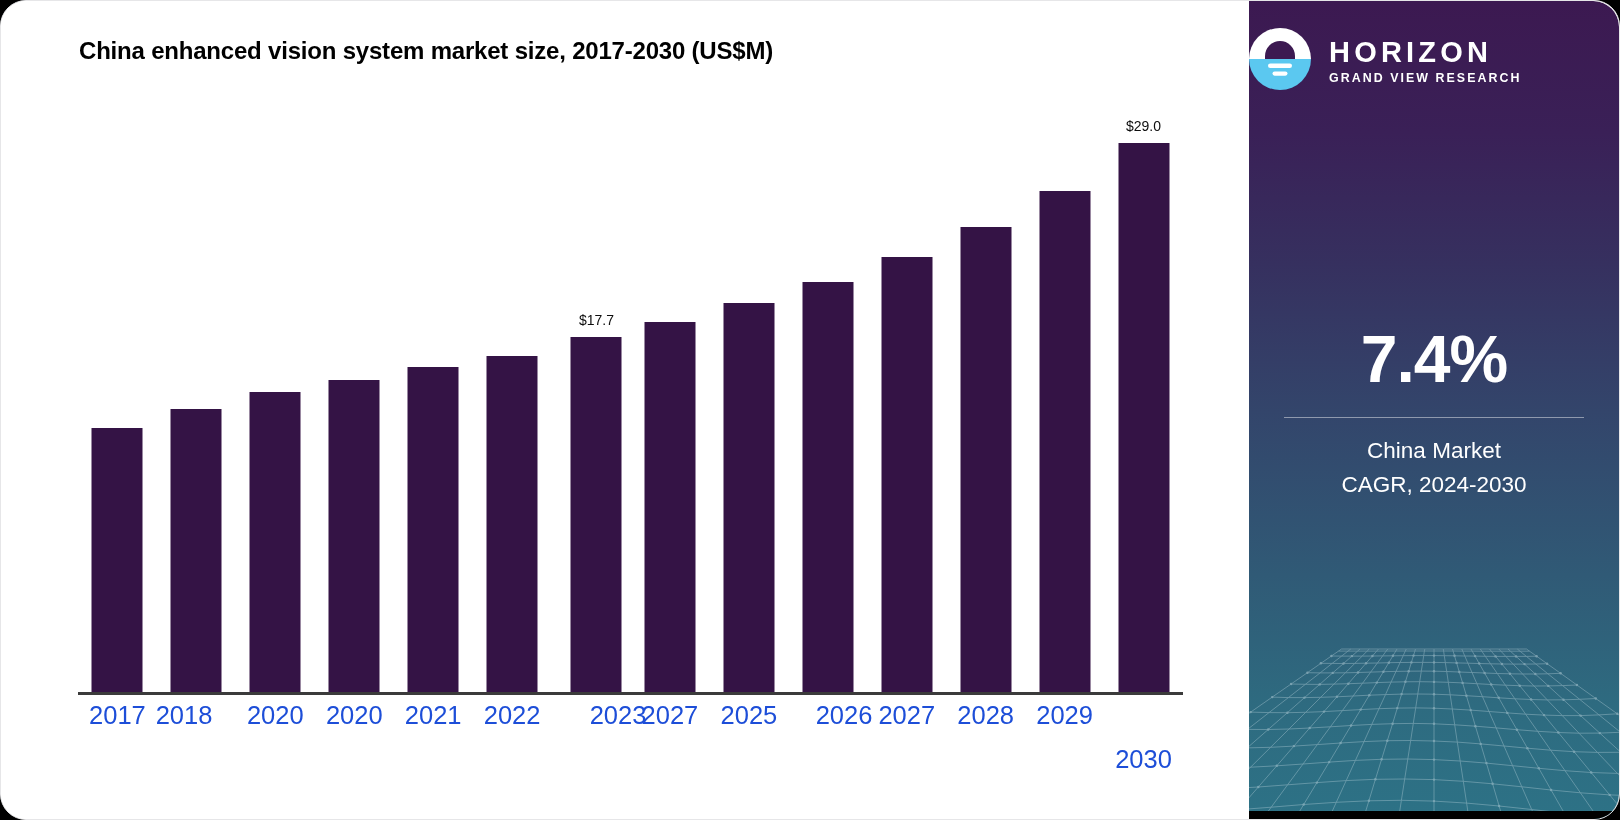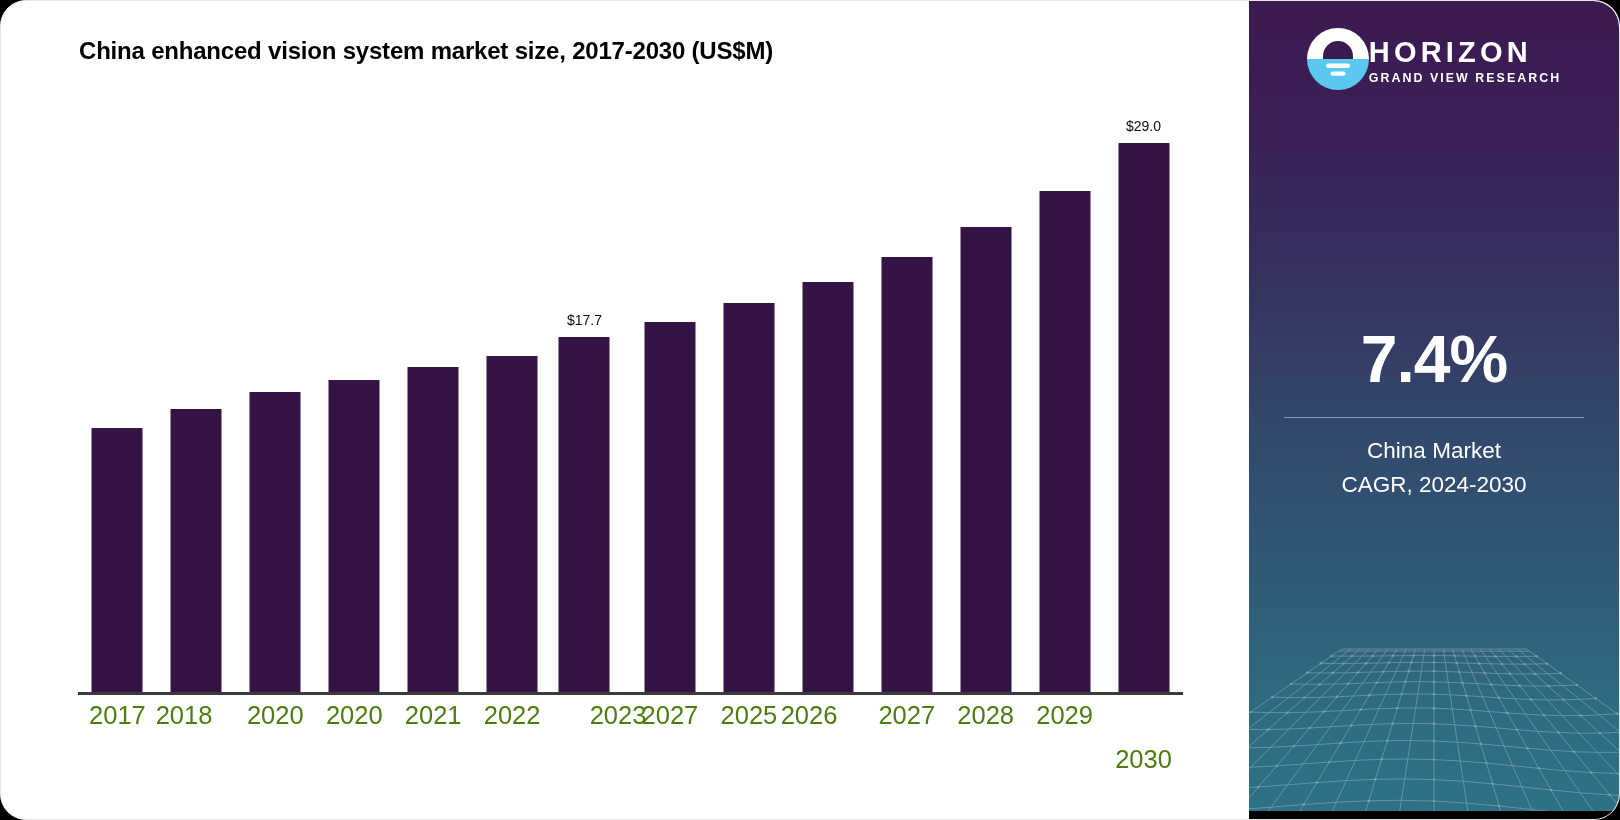--- a/index.html
+++ b/index.html
@@ -82,21 +82,21 @@
     transform: translateX(-50%);
     font-size: 14px;
     color: #0d0d0d;
     white-space: nowrap;
   }
 
   .x-tick {
     position: absolute;
     top: 700px;
     font-size: 25.5px;
-    color: #4d7c0f;
+    color: #1d4ed8;
     text-align: center;
     width: 90px;
     white-space: nowrap;
   }
 
   #source-url {
     position: absolute;
     left: 78px;
     top: 748px;
     font-size: 17.5px;
@@ -123,21 +123,22 @@
     overflow: hidden;
   }
 
   #brand-header {
     position: absolute;
     left: 0; top: 22px;
     width: 100%;
     height: 76px;
     display: flex;
     align-items: center;
-    justify-content: center;
+    justify-content: flex-start;
+    gap: 18px;
   }
 
   #horizon-logo-mark { flex: 0 0 auto; }
 
   #brand-wordmark { display: flex; flex-direction: column; gap: 5px; }
 
   #brand-name {
     font-size: 29px;
     font-weight: bold;
     color: #ffffff;
@@ -222,21 +223,21 @@
         </div>
         <div class="bar-slot" style="left: 236.786px;">
           <div class="bar" title="2020" style="height: 312.714px; background: rgb(52, 19, 69);"></div>
         </div>
         <div class="bar-slot" style="left: 315.714px;">
           <div class="bar" title="2021" style="height: 325.981px; background: rgb(52, 19, 69);"></div>
         </div>
         <div class="bar-slot" style="left: 394.643px;">
           <div class="bar" title="2022" style="height: 337.352px; background: rgb(52, 19, 69);"></div>
         </div>
-        <div class="bar-slot" style="left: 467px;">
+        <div class="bar-slot" style="left: 479px;">
           <div class="bar" title="2023" style="height: 356.305px; background: rgb(52, 19, 69);"></div>
           <div class="bar-label" style="bottom: 365.305px;">$17.7</div>
         </div>
         <div class="bar-slot" style="left: 552.5px;">
           <div class="bar" title="2024" style="height: 371.467px; background: rgb(52, 19, 69);"></div>
         </div>
         <div class="bar-slot" style="left: 631.429px;">
           <div class="bar" title="2025" style="height: 390.419px; background: rgb(52, 19, 69);"></div>
         </div>
         <div class="bar-slot" style="left: 710.357px;">
@@ -262,21 +263,21 @@
 
   <div class="x-tick" style="left: 71.4643px;">2017</div>
       <div class="x-tick" style="left: 138px;">2018</div>
       <div class="x-tick" style="left: 229.321px;">2020</div>
       <div class="x-tick" style="left: 308.25px;">2020</div>
       <div class="x-tick" style="left: 387.179px;">2021</div>
       <div class="x-tick" style="left: 466.107px;">2022</div>
       <div class="x-tick" style="left: 572px;">2023</div>
       <div class="x-tick" style="left: 623.964px;">2027</div>
       <div class="x-tick" style="left: 702.893px;">2025</div>
-      <div class="x-tick" style="left: 763px;">2026</div>
+      <div class="x-tick" style="left: 798px;">2026</div>
       <div class="x-tick" style="left: 860.75px;">2027</div>
       <div class="x-tick" style="left: 939.679px;">2028</div>
       <div class="x-tick" style="left: 1018.61px;">2029</div>
       <div class="x-tick" style="left: 1097.54px; margin-top: 44px;">2030</div>
     </div>
 
   <div id="brand-panel">
 
     <div id="brand-header">
 

